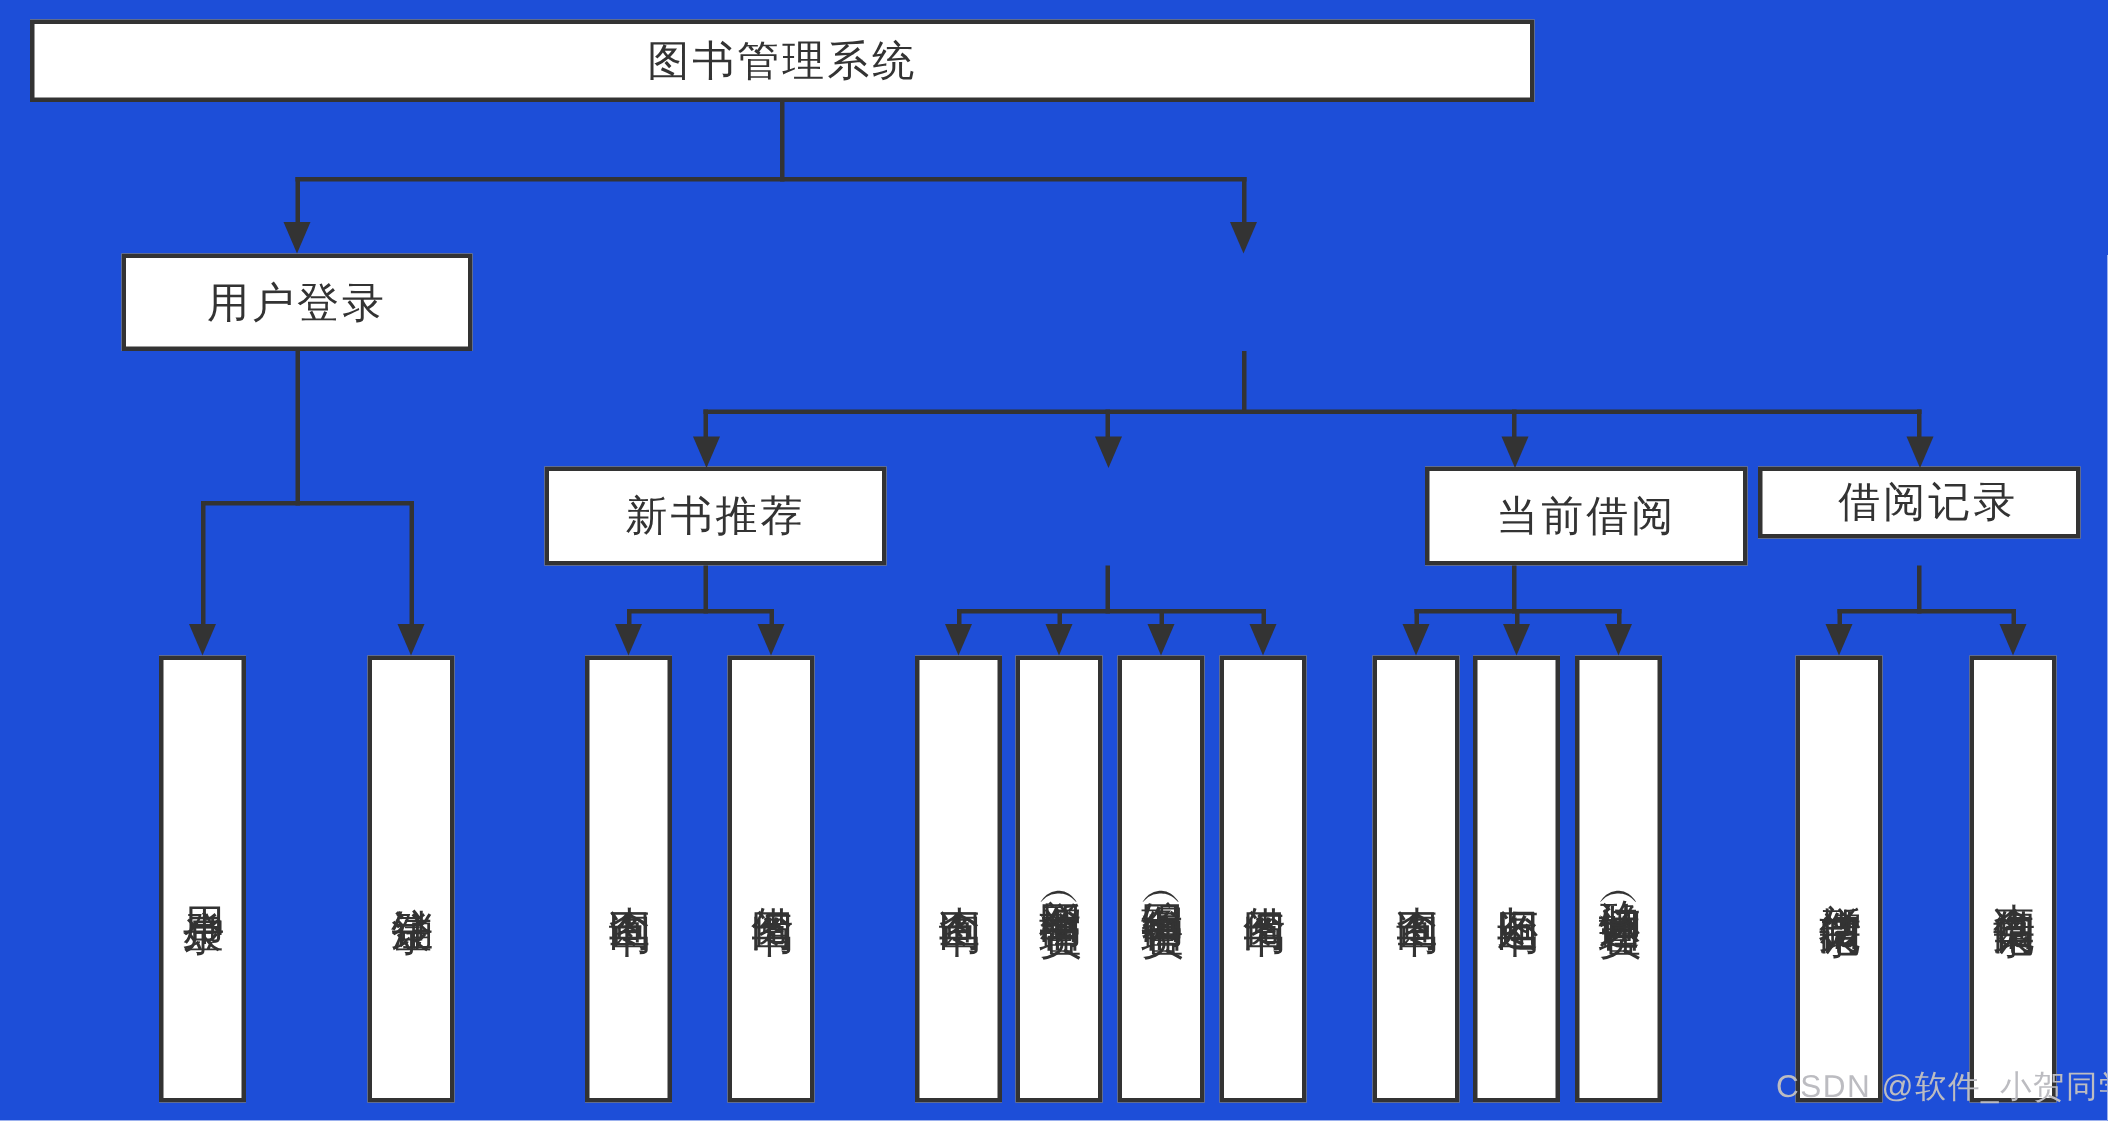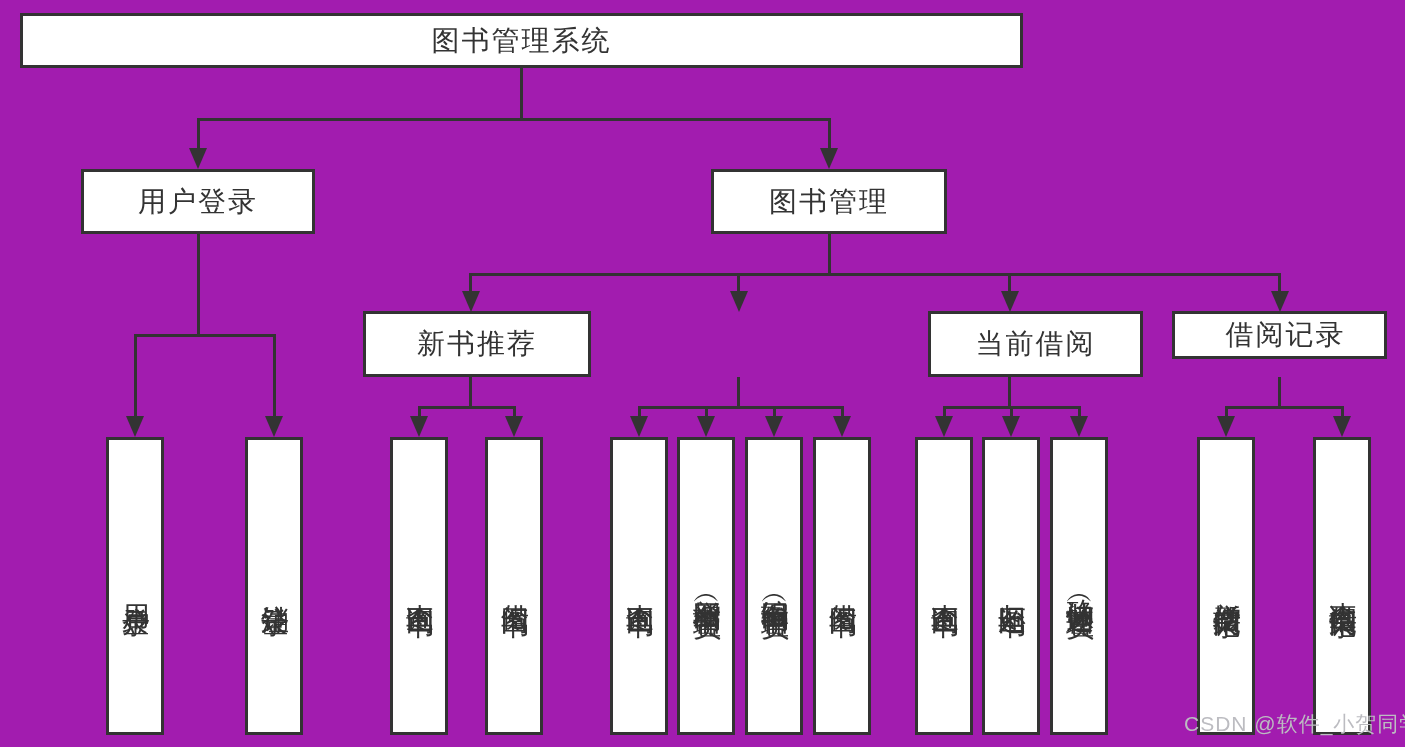--- a/index.html
+++ b/index.html
@@ -1,40 +1,39 @@
 <!DOCTYPE html>
 <html><head>
 <meta charset="utf-8">
 <style>
   html,body{margin:0;padding:0;background:#ffffff;}
   body{font-family:"Liberation Sans","DejaVu Sans",sans-serif;}
-  #diagram{position:relative;width:1405px;height:747px;background:#a21caf;overflow:hidden;text-align:center;}
+  #diagram{position:relative;width:1405px;height:747px;background:#1d4ed8;overflow:hidden;text-align:center;}
   .box{position:absolute;box-sizing:border-box;background:#ffffff;border:3px solid #333333;
        display:flex;align-items:center;justify-content:center;}
   .hbox{font-size:28px;color:#333333;letter-spacing:2px;white-space:nowrap;}
   .vbox .vtext{writing-mode:vertical-rl;font-size:28px;color:#333333;letter-spacing:2px;
        line-height:1.1;white-space:nowrap;}
   .line{position:absolute;background:#333333;}
   .ahead{position:absolute;width:0;height:0;border-left:9px solid transparent;
        border-right:9px solid transparent;border-top:21px solid #333333;}
   .watermark{position:absolute;left:1184px;top:710px;font-size:21px;color:#bcbcc1;
        letter-spacing:1px;z-index:5;white-space:nowrap;}
 </style>
 </head>
 <body>
 
 <div id="diagram">
 
   <div class="box hbox" style="left:20px;top:13px;width:1003px;height:55px;">图书管理系统</div>
 
   <div class="box hbox" style="left:81px;top:169px;width:234px;height:65px;">用户登录</div>
-  <div class="box hbox" style="left:711px;top:169px;width:236px;height:65px;">图书管理</div>
 
   <div class="box hbox" style="left:363px;top:311px;width:228px;height:66px;">新书推荐</div>
-  <div class="box hbox" style="left:928px;top:311px;width:215px;height:66px;">当前借阅</div>
+  <div class="box hbox" style="left:950px;top:311px;width:215px;height:66px;">当前借阅</div>
   <div class="box hbox" style="left:1172px;top:311px;width:215px;height:48px;padding-left:12px;">借阅记录</div>
 
   <div class="box vbox" style="left:106px;top:437px;width:58px;height:298px;">
     <span class="vtext">用户登录</span>
     </div>
   <div class="box vbox" style="left:245px;top:437px;width:58px;height:298px;">
     <span class="vtext">注销登录</span>
     </div>
   <div class="box vbox" style="left:390px;top:437px;width:58px;height:298px;">
     <span class="vtext">查询图书</span>

